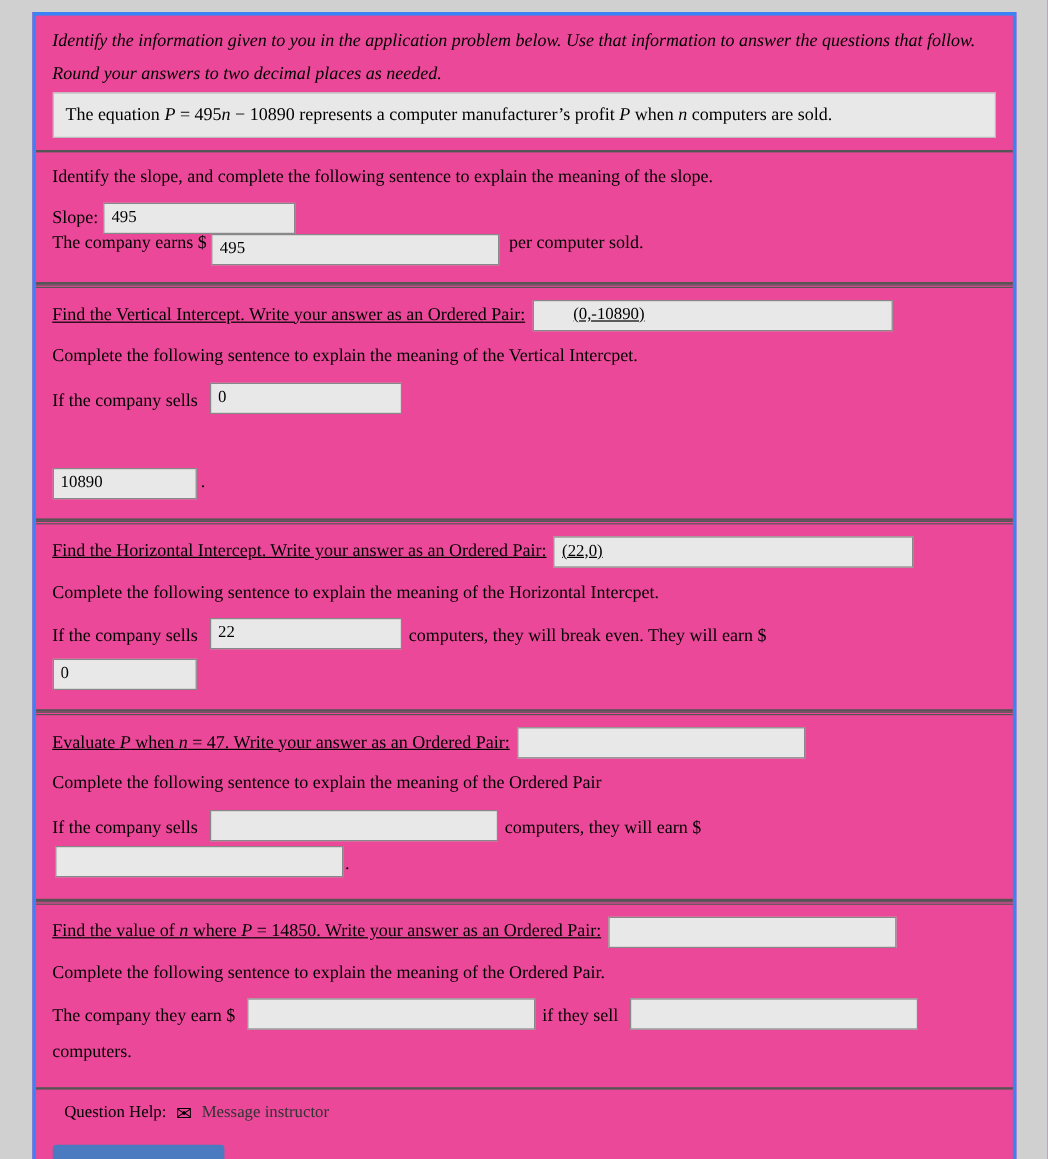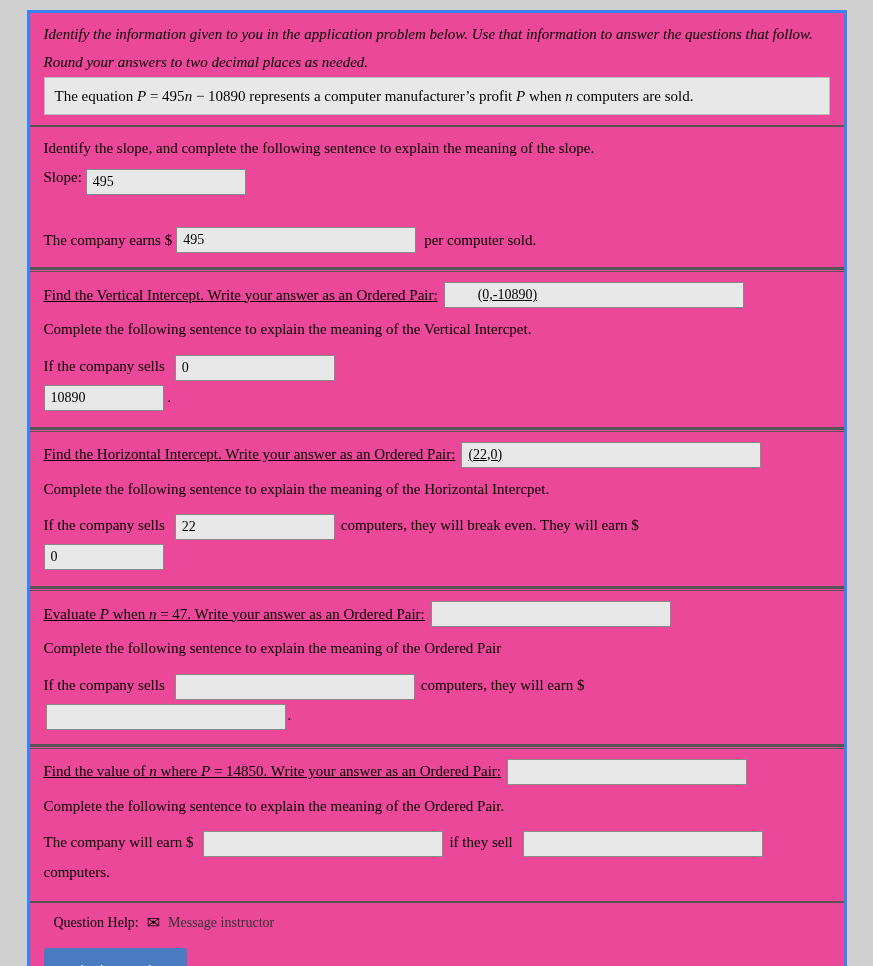--- a/index.html
+++ b/index.html
@@ -55,36 +55,37 @@
       font-family: Georgia, serif;
       outline: none;
       height: 26px;
     }
     .input-md { width: 160px; }
     .input-lg { width: 240px; }
     .input-xl { width: 300px; }
     .slope-input { width: 160px; }
     .slope-row {
       display: flex;
-      margin-bottom: 32px;
+      align-items: center;
+      margin-bottom: 0;
     }
     .company-earns-row {
       display: flex;
-      align-items: center;
+      align-items: flex-start;
       margin-bottom: 4px;
     }
     .ordered-pair-row {
       display: flex;
       align-items: center;
       margin-bottom: 4px;
       text-decoration: underline;
     }
     .sentence-row {
       display: flex;
-      align-items: flex-end;
+      align-items: flex-start;
       flex-wrap: wrap;
       margin-bottom: 4px;
       line-height: 2;
     }
     .standalone-input-row {
       margin-bottom: 6px;
     }
     .question-help {
       display: flex;
       align-items: center;
@@ -137,21 +138,21 @@
     <div class="ordered-pair-row" style="margin-bottom:10px;">
       <span>Find the Vertical Intercept. Write your answer as an Ordered Pair:</span>
       <input type="text" class="input-field input-xl" style="margin-left: 6px; padding-left: 33px;" value="(0,-10890)">
     </div>
     <p class="section-header">Complete the following sentence to explain the meaning of the Vertical Intercpet.</p>
     <div class="sentence-row">
       <span class="label-text">If the company sells</span>
       <input type="text" class="input-field input-md" style="margin: 0px 6px;" value="0">
     </div>
     <div class="standalone-input-row">
-      <input type="text" class="input-field" style="width: 120px;" value="10890">
+      <input type="text" class="input-field" style="width: 120px; margin-top: 37px;" value="10890">
       <span>.</span>
     </div>
   </div>
 
   <div class="section section-double-border">
     <div class="ordered-pair-row" style="margin-bottom:10px;">
       <span>Find the Horizontal Intercept. Write your answer as an Ordered Pair:</span>
       <input type="text" class="input-field input-xl" style="margin-left: 6px;" value="(22,0)">
     </div>
     <p class="section-header">Complete the following sentence to explain the meaning of the Horizontal Intercpet.</p>
@@ -180,21 +181,21 @@
     </div>
   </div>
 
   <div class="section section-double-border">
     <div class="ordered-pair-row" style="margin-bottom:10px; flex-wrap:wrap;">
       <span>Find the value of <em>n</em> where <em>P</em> = 14850. Write your answer as an Ordered Pair:</span>
       <input type="text" class="input-field input-lg" style="margin-left: 6px;">
     </div>
     <p class="section-header">Complete the following sentence to explain the meaning of the Ordered Pair.</p>
     <div class="sentence-row">
-      <span class="label-text">The company will earn $</span>
+      <span class="label-text">The company they earn $</span>
       <input type="text" class="input-field input-lg" style="margin: 0px 6px;">
       <span class="label-text">if they sell</span>
       <input type="text" class="input-field input-lg" style="margin: 0px 6px;">
       <span>computers.</span>
     </div>
   </div>
 
   <div class="question-help">
     <span>Question Help:</span>
     <span style="font-size:16px;">✉</span>

